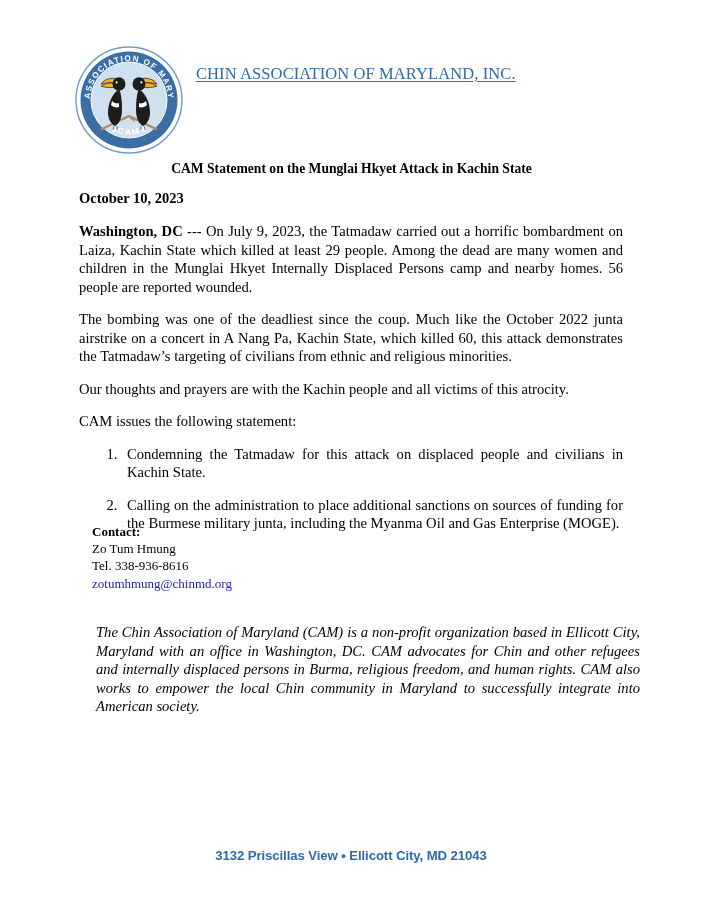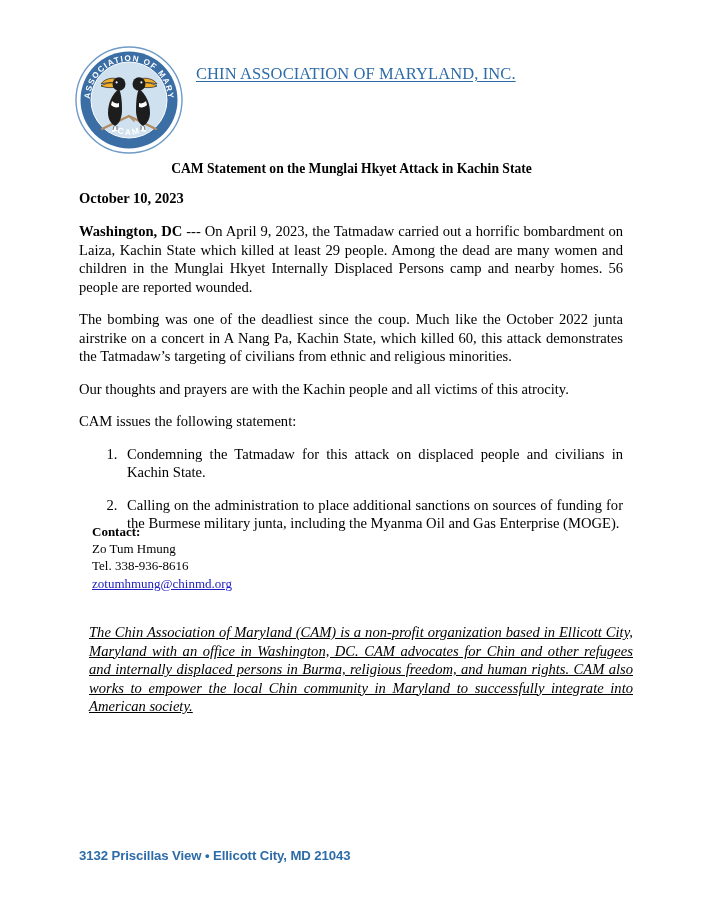--- a/index.html
+++ b/index.html
@@ -118,56 +118,54 @@
   .contact-block {
     position: absolute;
     left: 92px;
     top: 523px;
     font-size: 13px;
     line-height: 17.2px;
   }
   .contact-block .c-head { font-weight: bold; }
   .contact-block .c-link {
     color: #2020c0;
-    text-decoration: underline;
   }
   .contact-block .c-web { font-style: italic; }
 
   .about-block {
     position: absolute;
-    left: 89px;
+    left: 96px;
     top: 623px;
     width: 544px;
     font-size: 14.6px;
     line-height: 18.5px;
     font-style: italic;
     text-align: justify;
     text-justify: inter-word;
-    text-decoration: underline;
   }
 
   
   .footer {
     position: absolute;
     left: 0;
     top: 848px;
     width: 701px;
     font-family: "Liberation Sans", "DejaVu Sans", sans-serif;
     font-weight: bold;
     font-size: 13.2px;
     color: #2e6ca8;
     letter-spacing: -0.1px;
   }
   .footer-inner {
     position: absolute;
     left: 79px;
     top: 0;
     width: 544px;
     display: flex;
-    justify-content: space-between;
+    justify-content: center;
     white-space: nowrap;
   }
 </style>
 </head>
 <body>
 
 <div class="page">
 
   <div class="letterhead">
 
@@ -226,21 +224,21 @@
       <div class="org-name">CHIN ASSOCIATION OF MARYLAND, INC.</div>
     </div>
   </div>
 
   <div class="doc-title">CAM Statement on the Munglai Hkyet Attack in Kachin State</div>
 
   <div class="doc-date">October 10, 2023</div>
 
   <div class="body-block">
 
-    <p class="para"><span class="b">Washington, DC</span><span> --- On April 9, 2023, the Tatmadaw carried out a horrific bombardment on Laiza, Kachin State which killed at least 29 people. Among the dead are many women and children in the Munglai Hkyet Internally Displaced Persons camp and nearby homes. 56 people are reported wounded.</span></p>
+    <p class="para"><span class="b">Washington, DC</span><span> --- On July 9, 2023, the Tatmadaw carried out a horrific bombardment on Laiza, Kachin State which killed at least 29 people. Among the dead are many women and children in the Munglai Hkyet Internally Displaced Persons camp and nearby homes. 56 people are reported wounded.</span></p>
 
     <p class="para">The bombing was one of the deadliest since the coup. Much like the October 2022 junta airstrike on a concert in A Nang Pa, Kachin State, which killed 60, this attack demonstrates the Tatmadaw’s targeting of civilians from ethnic and religious minorities.</p>
 
     <p class="para">Our thoughts and prayers are with the Kachin people and all victims of this atrocity.</p>
 
     <p class="para">CAM issues the following statement:</p>
 
     <ol class="statement-list">
       <li>Condemning the Tatmadaw for this attack on displaced people and civilians in Kachin State.</li>
       <li>Calling on the administration to place additional sanctions on sources of funding for the Burmese military junta, including the Myanma Oil and Gas Enterprise (MOGE).</li>

